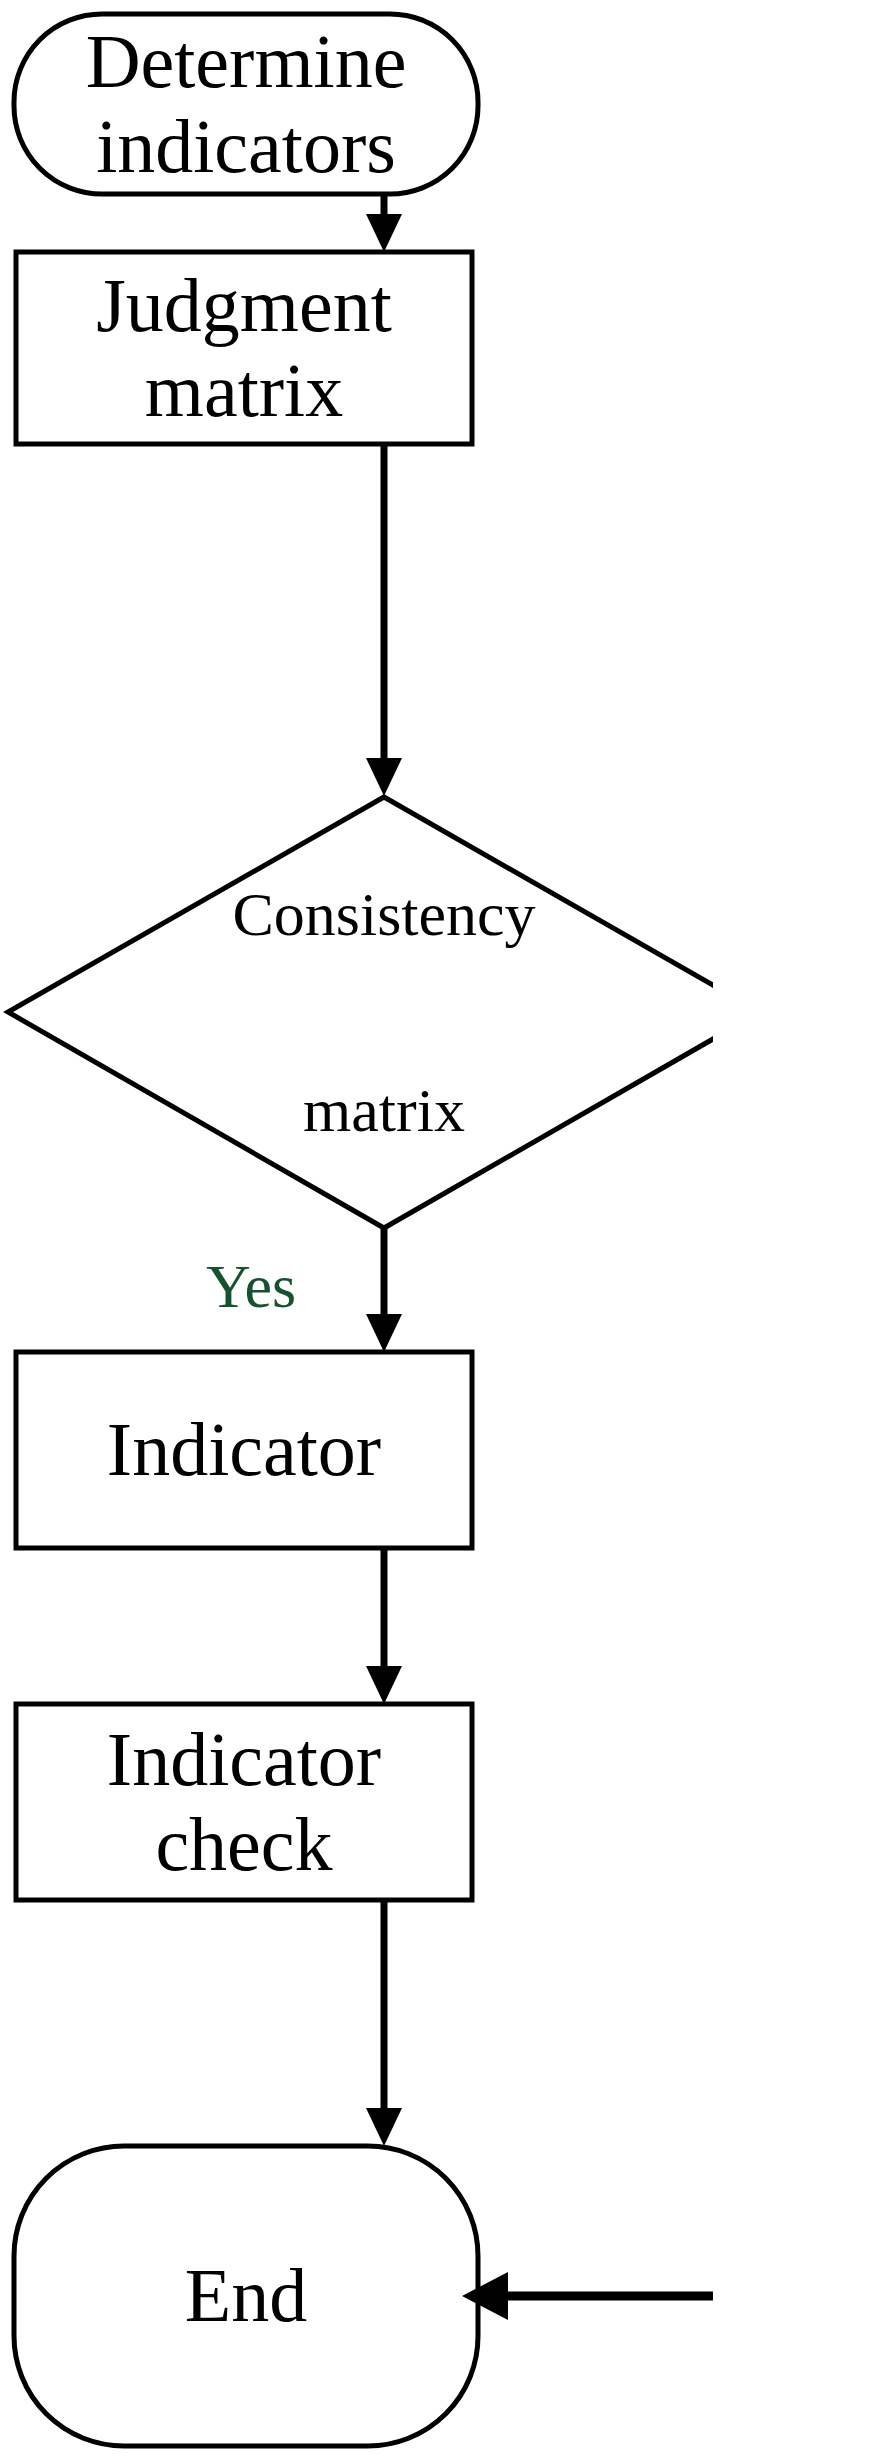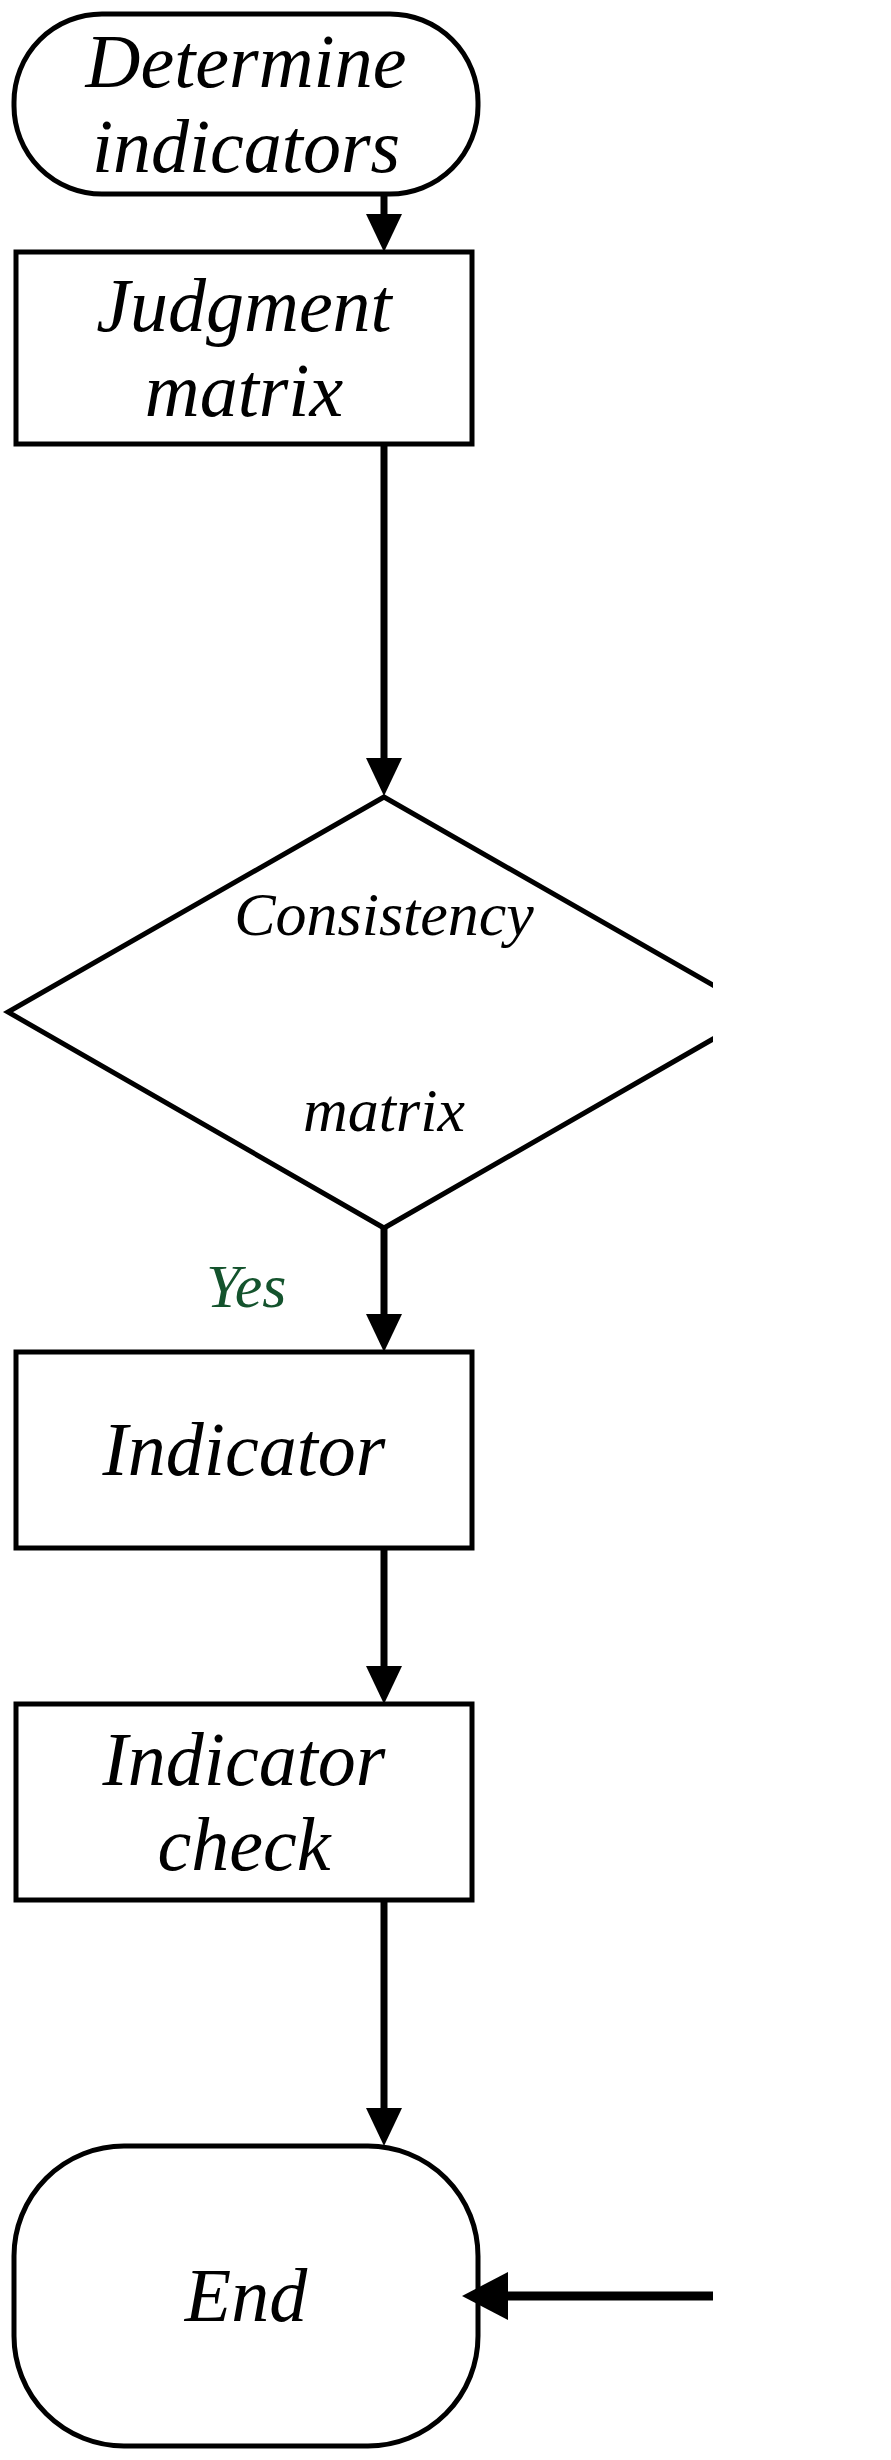--- a/index.html
+++ b/index.html
@@ -10,21 +10,20 @@
   }
   body {
     font-family: "Liberation Serif", "DejaVu Serif", serif;
   }
   #canvas {
     position: relative;
     width: 713px;
     height: 2460px;
     background: #ffffff;
     overflow: hidden;
-    font-style: italic;
   }
   #flow-svg {
     position: absolute;
     left: 0;
     top: 0;
     width: 891px;
     height: 2460px;
   }
   .node-text {
     position: absolute;

